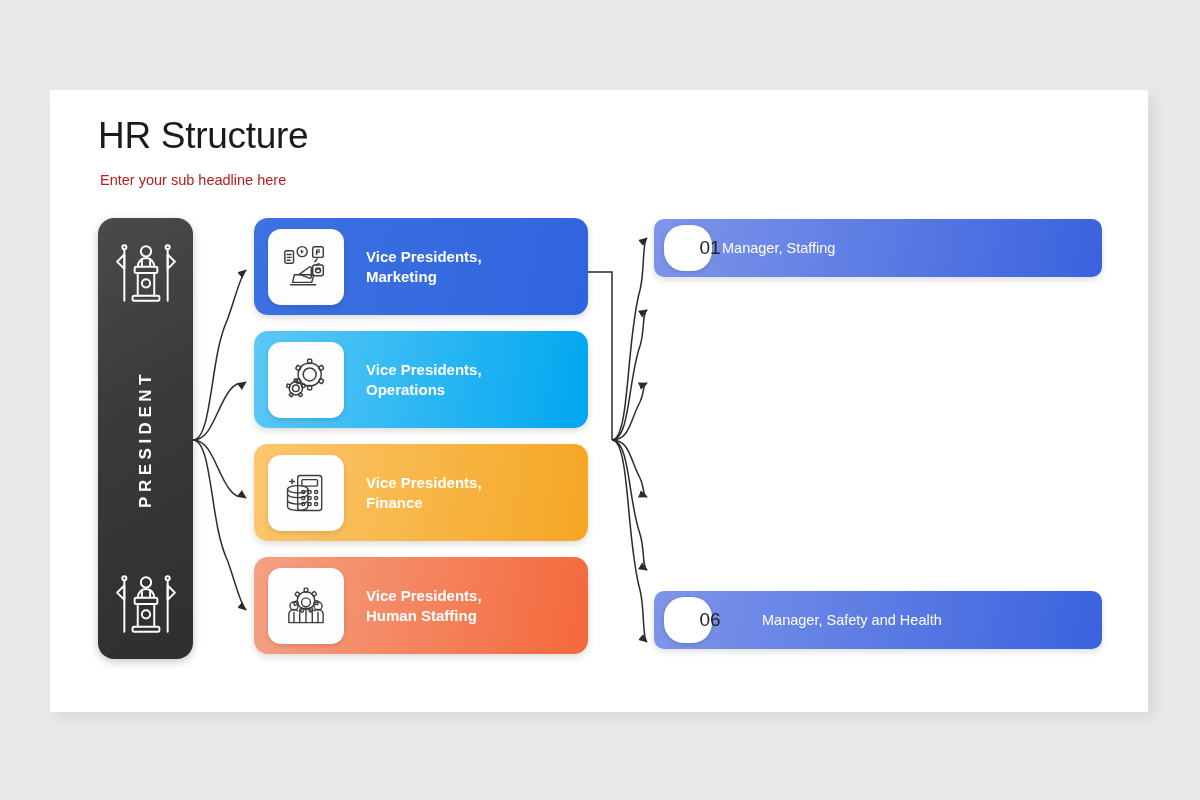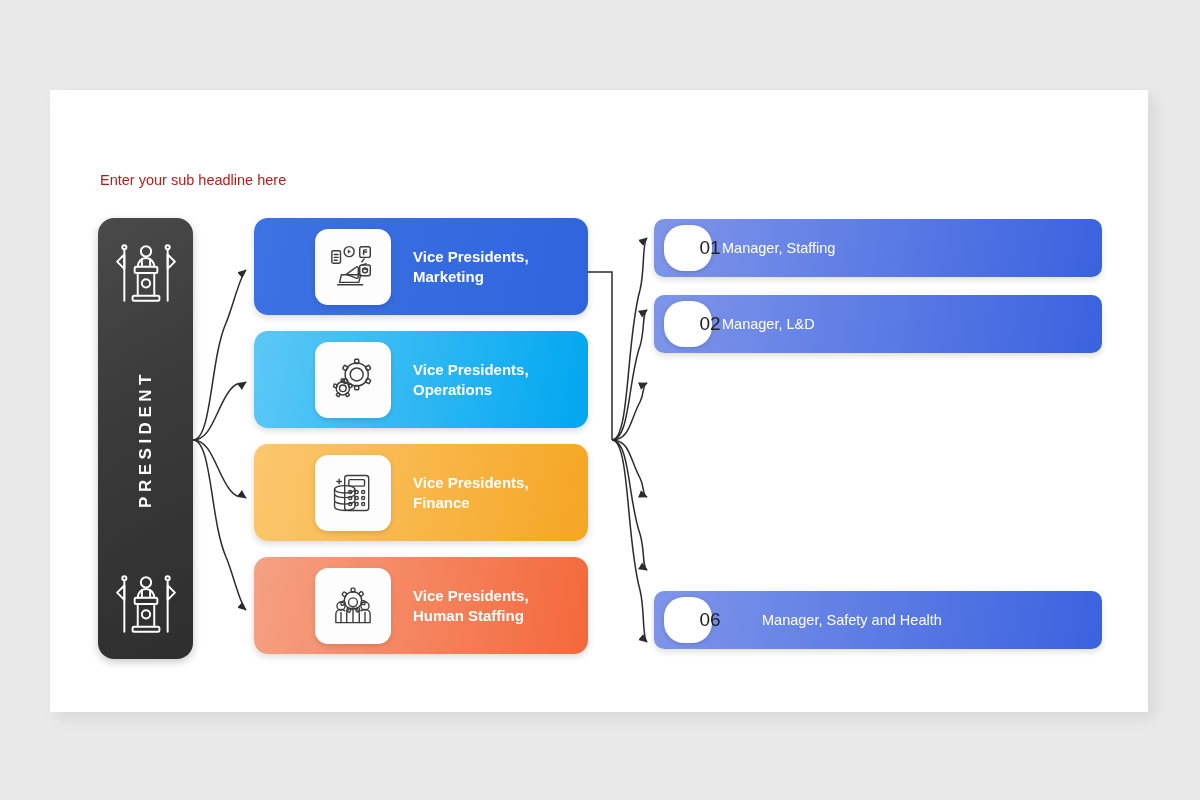--- a/index.html
+++ b/index.html
@@ -52,21 +52,21 @@
     font-size: 17px;
     font-weight: 700;
     letter-spacing: 4.5px;
   }
   
   .vp-card {
     position: absolute; left: 204px;
     width: 334px; height: 97px;
     border-radius: 14px;
     box-shadow: 0 3px 7px rgba(0,0,0,0.14);
-    display: flex; align-items: center; padding-left: 47px;
+    display: flex; align-items: center;
   }
   .vp-iconbox {
     width: 76px; height: 76px;
     margin-left: 14px;
     background: #fdfdfd;
     border-radius: 13px;
     box-shadow: 0 2px 5px rgba(0,0,0,0.13);
     display: flex; align-items: center; justify-content: center;
     flex: none;
   }
@@ -105,20 +105,21 @@
     position: absolute; left: 0; top: 0;
     width: 1098px; height: 622px;
     pointer-events: none;
   }
 </style>
 </head>
 <body>
 
 <div id="slide">
 
+  <div id="page-title">HR Structure</div>
   <div id="page-subtitle">Enter your sub headline here</div>
 
   <div id="president-card">
     <span class="pres-icon top">
       <svg viewBox="0 0 64 64" width="66" height="66" fill="none" stroke="#ffffff" stroke-width="1.9" stroke-linecap="round" stroke-linejoin="round">
         <circle cx="32" cy="11" r="5"></circle>
         <path d="M24 26c0-5 3.6-8.5 8-8.5s8 3.5 8 8.5"></path>
         <path d="M28 18.5v7M36 18.5v7"></path>
         <rect x="21" y="26" width="22" height="6" rx="1.5"></rect>
         <path d="M24 32v22M40 32v22"></path>
@@ -286,22 +287,18 @@
     <div class="vp-label">
       <div>Vice Presidents,</div>
       <div>Human Staffing</div>
     </div>
   </div>
 
   <div class="mgr-row" style="top:129px; background:linear-gradient(100deg,#7e95e9 0%,#3a62df 100%);">
     <div class="mgr-num">01</div>
     <div class="mgr-label">Manager, Staffing</div>
   </div>
-  <div class="mgr-row" style="top:205px; background:linear-gradient(100deg,#7e95e9 0%,#3a62df 100%);">
-    <div class="mgr-num">02</div>
-    <div class="mgr-label">Manager, L&amp;D</div>
-  </div>
   <div class="mgr-row" style="top:501px; background:linear-gradient(100deg,#7e95e9 0%,#3a62df 100%);gap:40px;">
     <div class="mgr-num">06</div>
     <div class="mgr-label">Manager, Safety and Health</div>
   </div>
 
 </div>
 
 </body></html>

